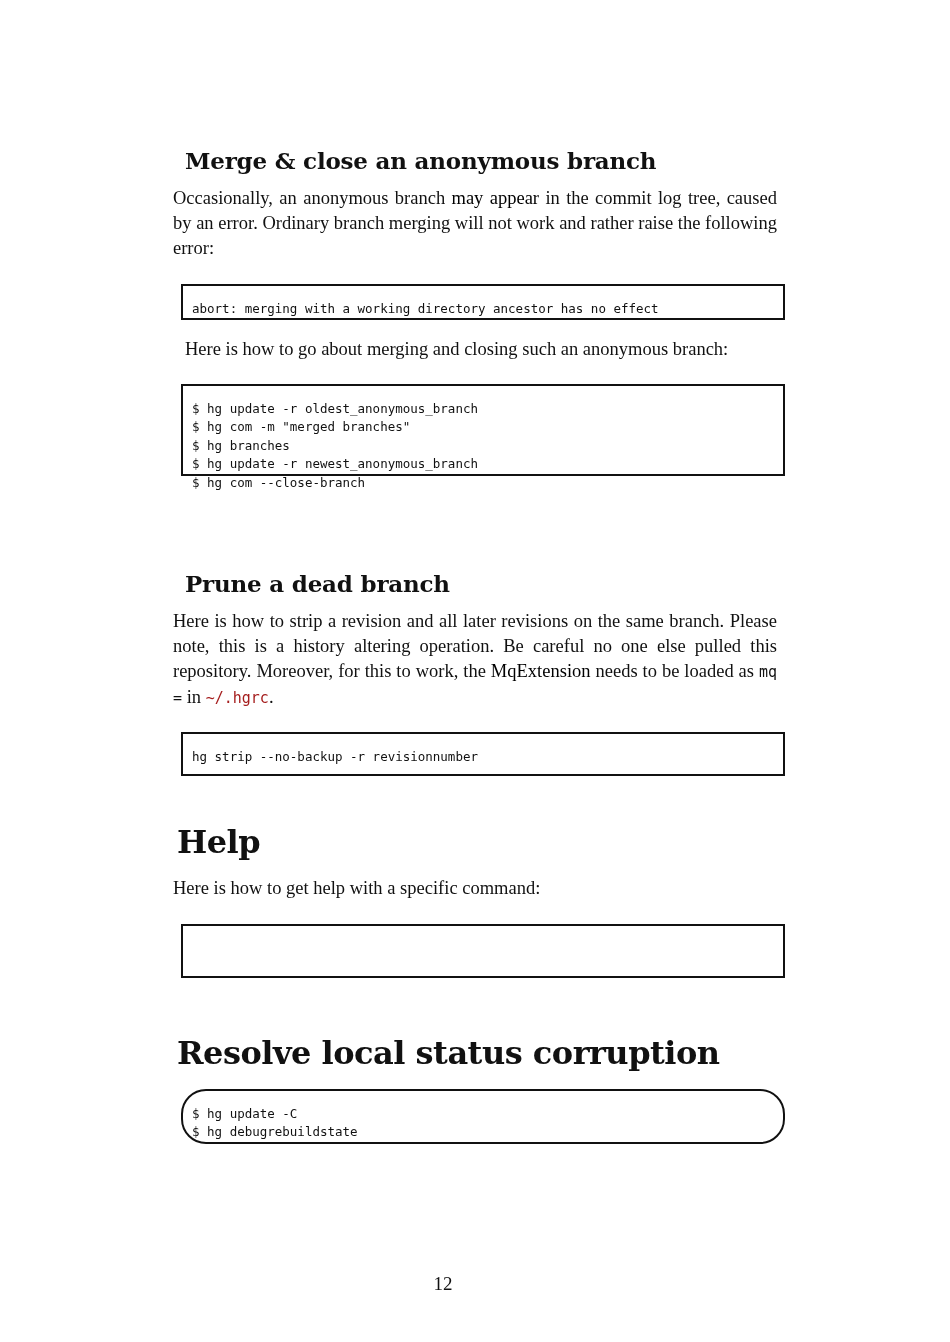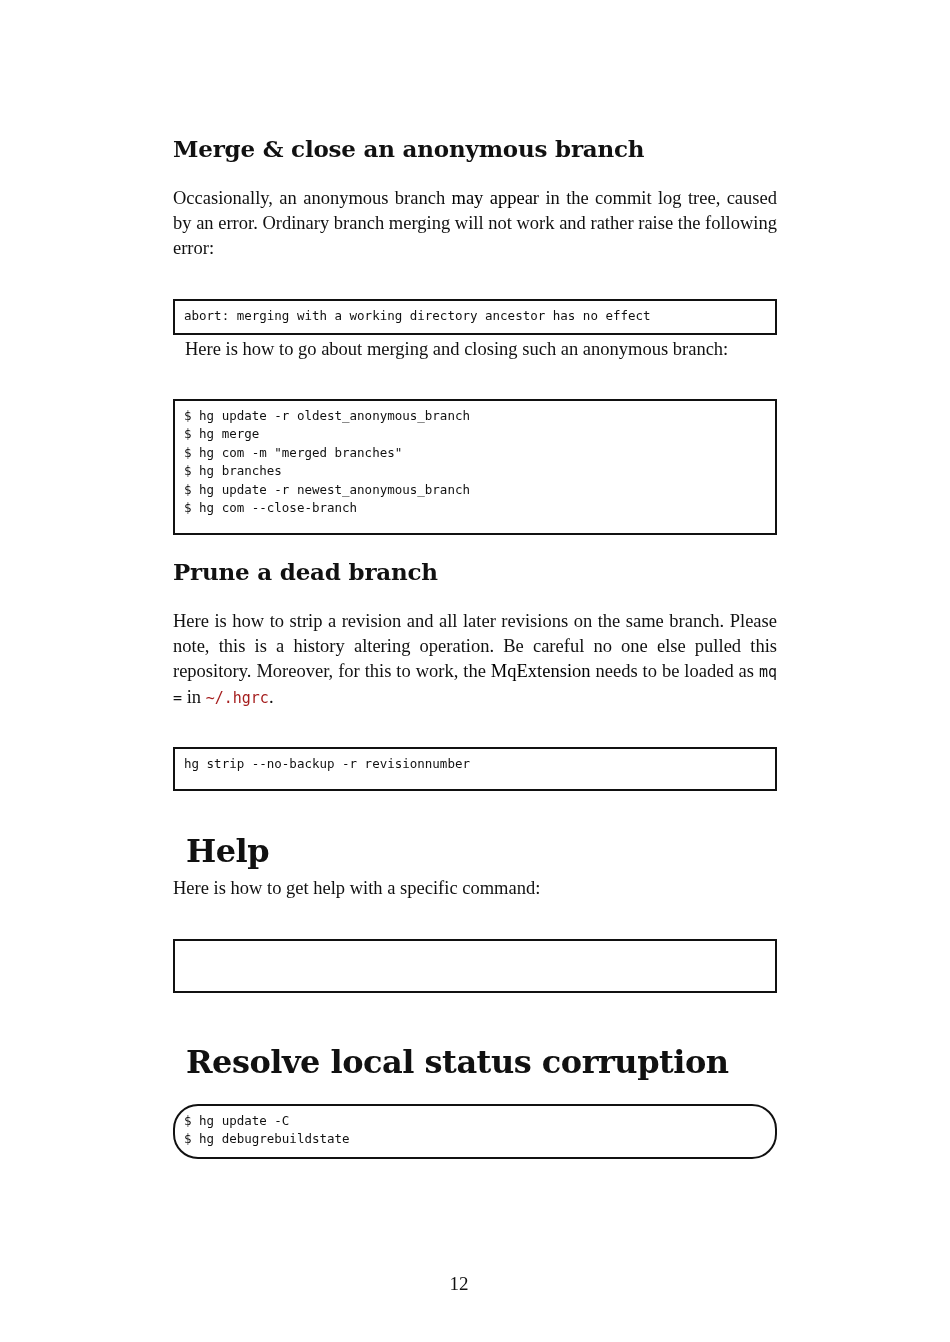--- a/index.html
+++ b/index.html
@@ -1,45 +1,44 @@
 <!DOCTYPE html>
 <html><head>
 <meta charset="utf-8">
 <style>
   html, body { margin: 0; padding: 0; background: #ffffff; }
   body { width: 950px; height: 1342px; position: relative; overflow: hidden; }
   .page { position: absolute; left: 173px; top: 0; width: 604px; color: #111; }
-  .h2 { position: absolute; left: 0; font-family: "DejaVu Serif", serif; font-weight: bold; font-size: 23px; margin: 0; letter-spacing: -0.2px; text-align: center; }
-  .h1 { position: absolute; left: 0; font-family: "DejaVu Serif", serif; font-weight: bold; font-size: 32px; margin: 13px; letter-spacing: -0.5px; }
+  .h2 { position: absolute; left: 0; font-family: "DejaVu Serif", serif; font-weight: bold; font-size: 23px; margin: 12px; letter-spacing: -0.2px; text-align: center; }
+  .h1 { position: absolute; left: 0; font-family: "DejaVu Serif", serif; font-weight: bold; font-size: 32px; margin: 4px; letter-spacing: -0.5px; }
   .para { position: absolute; left: 0; width: 604px; font-family: "Liberation Serif", serif; font-size: 18.5px; line-height: 25px; text-align: justify; margin: 0; }
   .link { color: #000000; }
   .mono { font-family: "DejaVu Sans Mono", monospace; font-size: 15px; }
   .mono.red { color: #a51d1d; }
-  .codebox { position: absolute; left: 0; width: 602px; border: 2px solid #111; box-sizing: border-box; width: 604px; padding: 6px 9px; margin-top: 15px; }
+  .codebox { position: absolute; left: 8px; width: 602px; border: 2px solid #111; box-sizing: border-box; width: 604px; padding: 14px 9px; }
   .codeline { font-family: "DejaVu Sans Mono", monospace; font-size: 12.5px; line-height: 18.4px; white-space: pre; color: #111; }
-  .pagenum { position: absolute; left: 16px; width: 886px; top: 1273px; text-align: center; font-family: "Liberation Serif", serif; font-size: 19px; color: #111; }
+  .pagenum { position: absolute; left: 0; width: 886px; top: 1273px; text-align: center; font-family: "Liberation Serif", serif; font-size: 19px; color: #111; }
 </style>
 </head>
 <body>
 
 <div class="page">
 
   <h2 class="h2" style="top:135px;">Merge &amp; close an anonymous branch</h2>
 
   <p class="para" style="top:186px;"><span>Occasionally, an anonymous branch </span><span class="link">may appear</span><span> in the commit log tree, caused by an error. Ordinary branch merging will not work and rather raise the following error:</span></p>
 
   <div class="codebox" style="top:284px; height:36px;">
     <div class="codeline">abort: merging with a working directory ancestor has no effect</div>
   </div>
 
   <p class="para" style="top:337px;margin-left:12px;">Here is how to go about merging and closing such an anonymous branch:</p>
 
-  <div class="codebox" style="top:384px; height:136px;">
+  <div class="codebox" style="top:384px; height:92px;">
     <div class="codeline">$ hg update -r oldest_anonymous_branch</div>
-    <div class="codeline">$ hg merge</div>
     <div class="codeline">$ hg com -m "merged branches"</div>
     <div class="codeline">$ hg branches</div>
     <div class="codeline">$ hg update -r newest_anonymous_branch</div>
     <div class="codeline">$ hg com --close-branch</div>
   </div>
 
   <h2 class="h2" style="top:558px;">Prune a dead branch</h2>
 
   <p class="para" style="top:609px;"><span>Here is how to strip a revision and all later revisions on the same branch. Please note, this is a history altering operation. Be careful no one else pulled this repository. Moreover, for this to work, the </span><span class="link">MqExtension</span><span> needs to be loaded as </span><span class="mono">mq =</span><span> in </span><span class="mono red">~/.hgrc</span><span>.</span></p>
 

